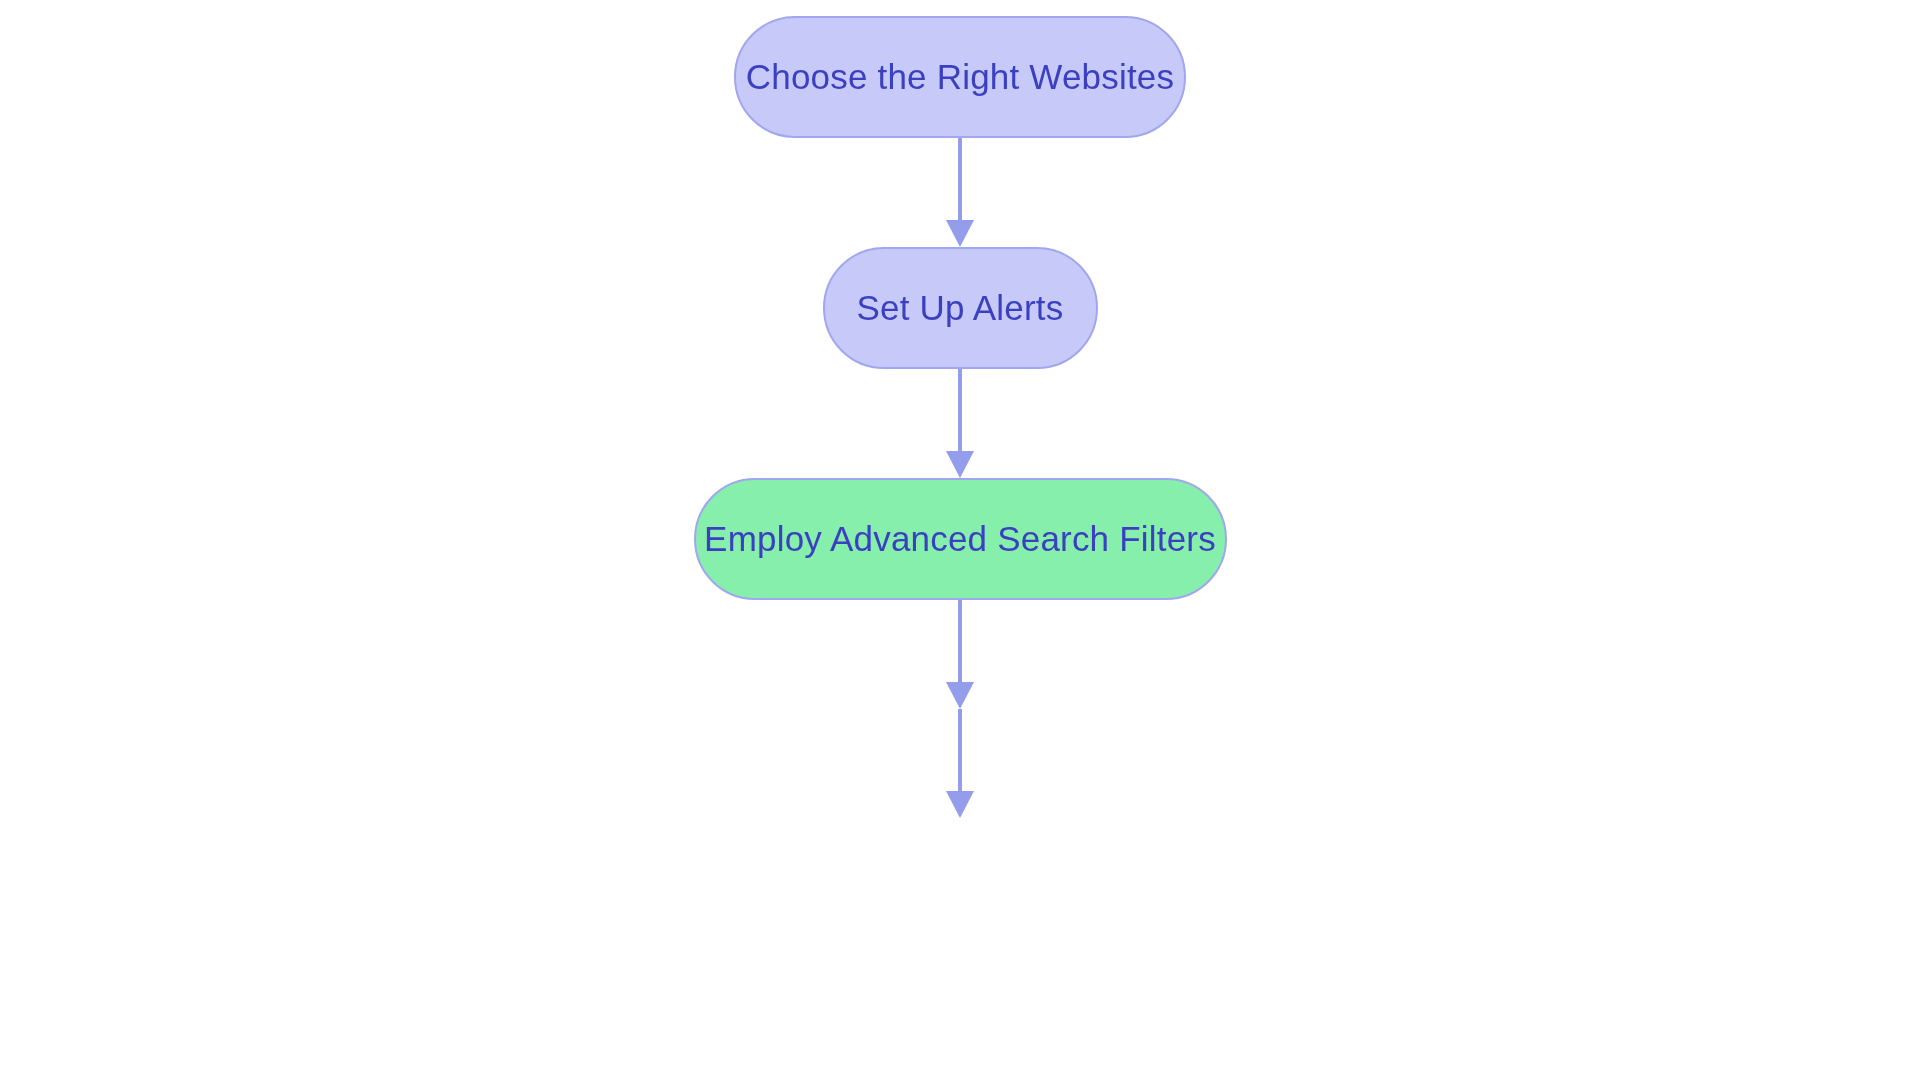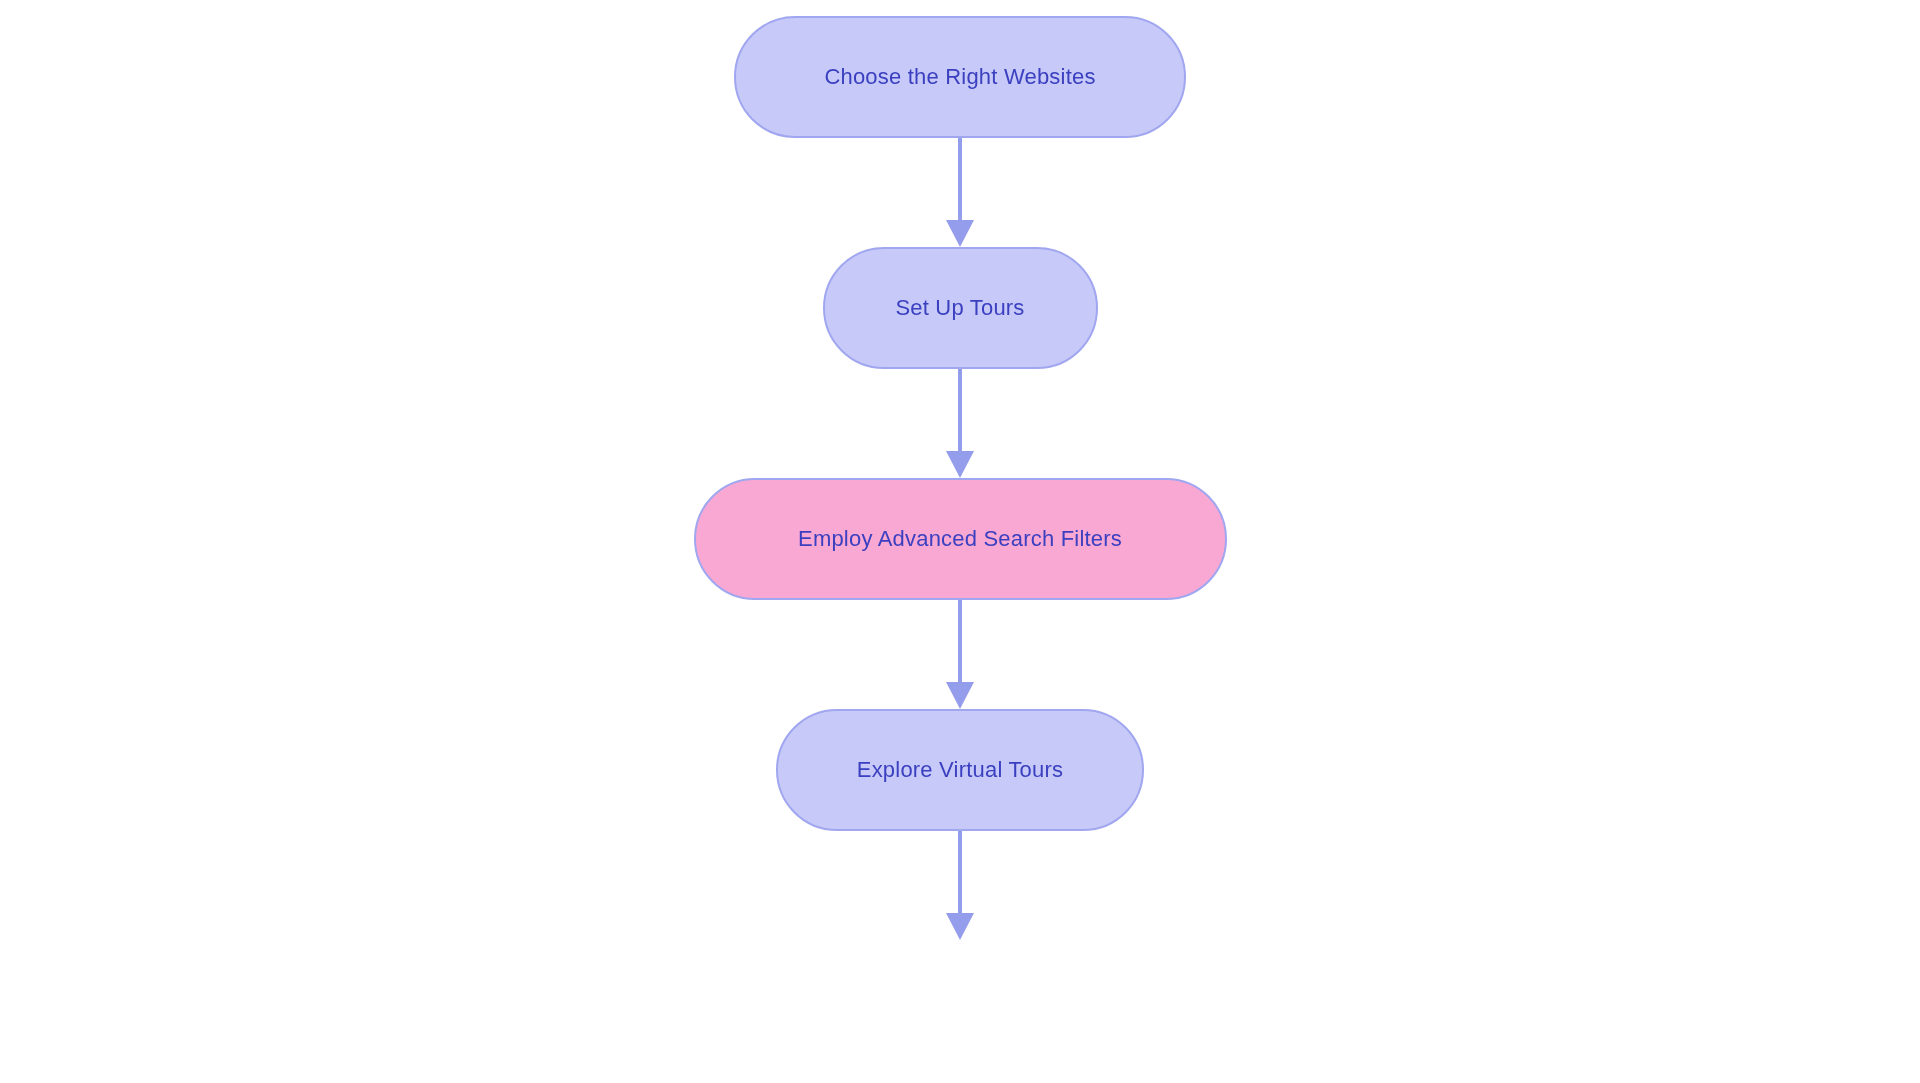--- a/index.html
+++ b/index.html
@@ -22,21 +22,21 @@
     padding-top: 16px;
     box-sizing: border-box;
   }
   .node {
     height: 122px;
     border-radius: 61px;
     display: flex;
     align-items: center;
     justify-content: center;
     box-sizing: border-box;
-    font-size: 22px;
+    font-size: 35px;
     font-weight: 500;
     letter-spacing: 0.2px;
     white-space: nowrap;
     flex: 0 0 auto;
   }
   
   .node.n0 { width: 452px; }
   .node.n1 { width: 275px; }
   .node.n2 { width: 533px; }
   .node.n3 { width: 368px; }
@@ -72,40 +72,37 @@
   <div class="node n0" style="background: rgb(199, 202, 248); border: 2px solid rgb(160, 166, 239); color: rgb(59, 64, 192);">
     <span>Choose the Right Websites</span>
   </div>
 
   <div class="connector">
     <div class="line" style="background: rgb(148, 156, 236);"></div>
     <div class="head" style="border-top-color: rgb(148, 156, 236);"></div>
   </div>
 
   <div class="node n1" style="background: rgb(199, 202, 248); border: 2px solid rgb(160, 166, 239); color: rgb(59, 64, 192);">
-    <span>Set Up Tours</span>
+    <span>Set Up Alerts</span>
   </div>
 
   <div class="connector">
     <div class="line" style="background: rgb(148, 156, 236);"></div>
     <div class="head" style="border-top-color: rgb(148, 156, 236);"></div>
   </div>
 
-  <div class="node n2" style="background: #f9a8d4; border: 2px solid rgb(160, 166, 239); color: rgb(59, 64, 192);">
+  <div class="node n2" style="background: #86efac; border: 2px solid rgb(160, 166, 239); color: rgb(59, 64, 192);">
     <span>Employ Advanced Search Filters</span>
   </div>
 
   <div class="connector">
     <div class="line" style="background: rgb(148, 156, 236);"></div>
     <div class="head" style="border-top-color: rgb(148, 156, 236);"></div>
   </div>
 
-  <div class="node n3" style="background: rgb(199, 202, 248); border: 2px solid rgb(160, 166, 239); color: rgb(59, 64, 192);">
-    <span>Explore Virtual Tours</span>
-  </div>
 
   <div class="connector">
     <div class="line" style="background: rgb(148, 156, 236);"></div>
     <div class="head" style="border-top-color: rgb(148, 156, 236);"></div>
   </div>
 
 
 </div>
 
 </body></html>

